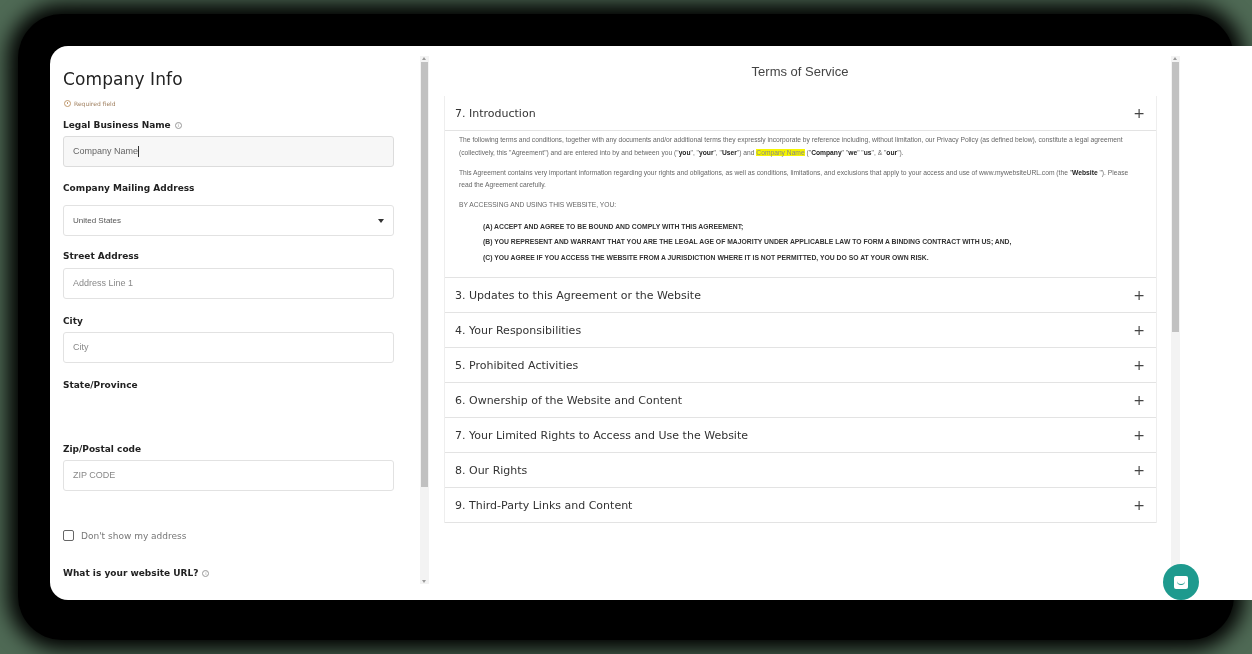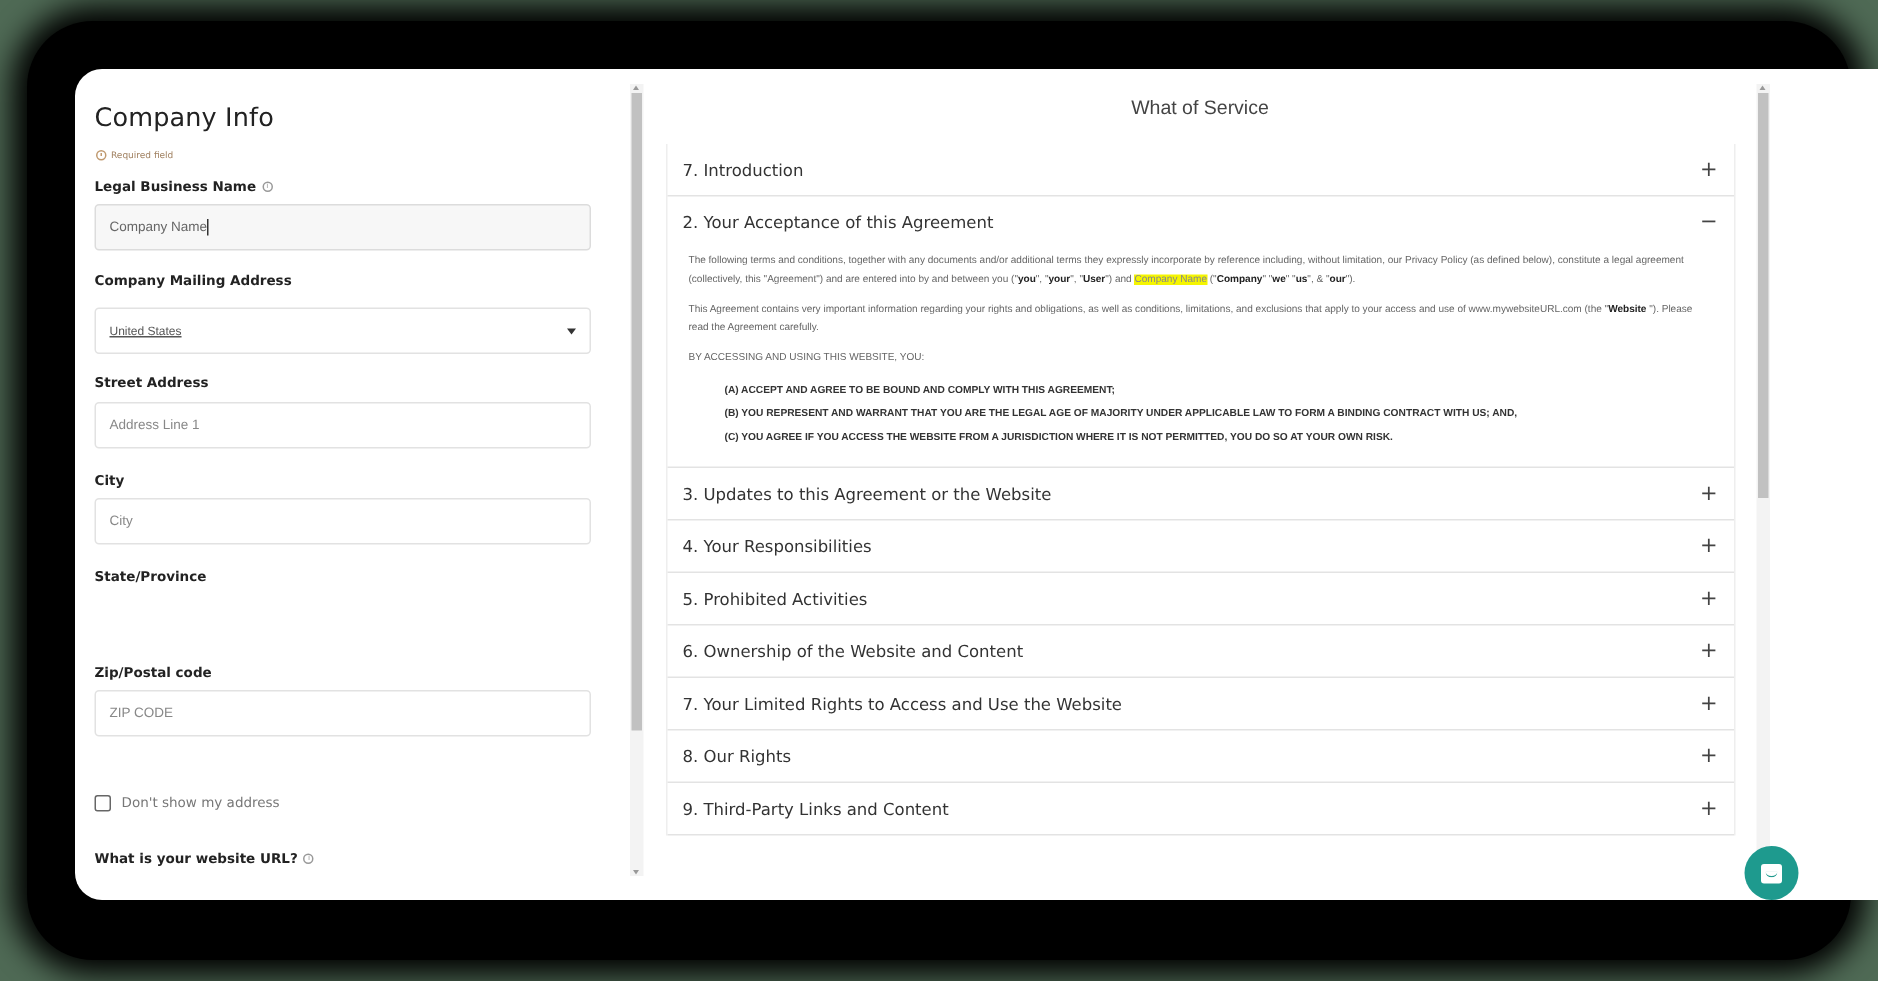--- a/index.html
+++ b/index.html
@@ -29,21 +29,21 @@
   .label { position: absolute; left: 13px; font-size: 9px; font-weight: bold; color: #222; }
   .info-icon { display: inline-block; width: 7px; height: 7px; border: 1px solid #999; border-radius: 50%; margin-left: 4px; vertical-align: middle; font-size: 5px; line-height: 5px; text-align: center; color: #999; font-weight: normal; }
   .field {
     position: absolute; left: 13px; width: 331px; height: 31px;
     border: 1px solid #e2e2e2; border-radius: 3px; background: #fff;
     font-size: 9px; color: #888; padding-left: 9px; line-height: 29px;
     font-family: "Liberation Sans", sans-serif;
   }
   .field.filled { background: #f7f7f7; border-color: #dcdcdc; color: #666; }
   .field .caret { display: inline-block; width: 1px; height: 11px; background: #333; vertical-align: middle; margin-left: 0px; }
-  .select { font-size: 8px; color: #555; text-decoration: underline; }
+  .select { font-size: 8px; color: #555; }
   .select .arrow { position: absolute; right: 9px; top: 13px; width: 0; height: 0; border-left: 3px solid transparent; border-right: 3px solid transparent; border-top: 4px solid #333; }
   .checkbox-row { position: absolute; left: 13px; top: 484px; display: flex; align-items: center; gap: 7px; font-size: 9px; color: #777; }
   .checkbox { width: 11px; height: 11px; border: 1.5px solid #666; border-radius: 2px; background: #fff; }
   .scroll-left { position: absolute; left: 370px; top: 10px; width: 9px; height: 528px; background: #f3f3f3; }
   .scroll-thumb { position: absolute; left: 1px; width: 7px; background: #c1c1c1; }
   .scroll-arrow-up { position: absolute; left: 2px; top: 1px; width: 0; height: 0; border-left: 2px solid transparent; border-right: 2px solid transparent; border-bottom: 3px solid #999; }
   .scroll-arrow-down { position: absolute; left: 2px; bottom: 1px; width: 0; height: 0; border-left: 2px solid transparent; border-right: 2px solid transparent; border-top: 3px solid #999; }
   
   .right { position: absolute; left: 380px; top: 0; width: 769px; height: 554px; }
   .tos-title { position: absolute; left: 0; width: 740px; top: 18px; text-align: center; font-size: 13px; color: #444; font-family: "Liberation Sans", sans-serif; }
@@ -109,35 +109,31 @@
     </div>
 
     <div class="scroll-left">
       <span class="scroll-arrow-up"></span>
       <div class="scroll-thumb" style="top:6px;height:425px"></div>
       <span class="scroll-arrow-down"></span>
     </div>
   </div>
 
   <div class="right">
-    <div class="tos-title">What of Service</div>
+    <div class="tos-title">Terms of Service</div>
 
     <div class="accordion">
       <div class="acc-item">
         <div class="acc-head">
           <span>7. Introduction</span>
           <span class="acc-icon">+</span>
         </div>
       </div>
 
       <div class="acc-item">
-        <div class="acc-head">
-          <span>2. Your Acceptance of this Agreement</span>
-          <span class="acc-icon">−</span>
-        </div>
         <div class="acc-body">
           <p><span>The following terms and conditions, together with any documents and/or additional terms they expressly incorporate by reference including, without limitation, our Privacy Policy (as defined below), constitute a legal agreement (collectively, this "Agreement") and are entered into by and between you ("</span><b>you</b><span>", "</span><b>your</b><span>", "</span><b>User</b><span>") and </span><span class="hl">Company Name</span><span> ("</span><b>Company</b><span>" "</span><b>we</b><span>" "</span><b>us</b><span>", &amp; "</span><b>our</b><span>").</span></p>
           <p><span>This Agreement contains very important information regarding your rights and obligations, as well as conditions, limitations, and exclusions that apply to your access and use of www.mywebsiteURL.com (the "</span><b>Website </b><span>"). Please read the Agreement carefully.</span></p>
           <p>BY ACCESSING AND USING THIS WEBSITE, YOU:</p>
           <div class="caps-list">
             <div>(A) ACCEPT AND AGREE TO BE BOUND AND COMPLY WITH THIS AGREEMENT;</div>
             <div>(B) YOU REPRESENT AND WARRANT THAT YOU ARE THE LEGAL AGE OF MAJORITY UNDER APPLICABLE LAW TO FORM A BINDING CONTRACT WITH US; AND,</div>
             <div>(C) YOU AGREE IF YOU ACCESS THE WEBSITE FROM A JURISDICTION WHERE IT IS NOT PERMITTED, YOU DO SO AT YOUR OWN RISK.</div>
           </div>
         </div>

